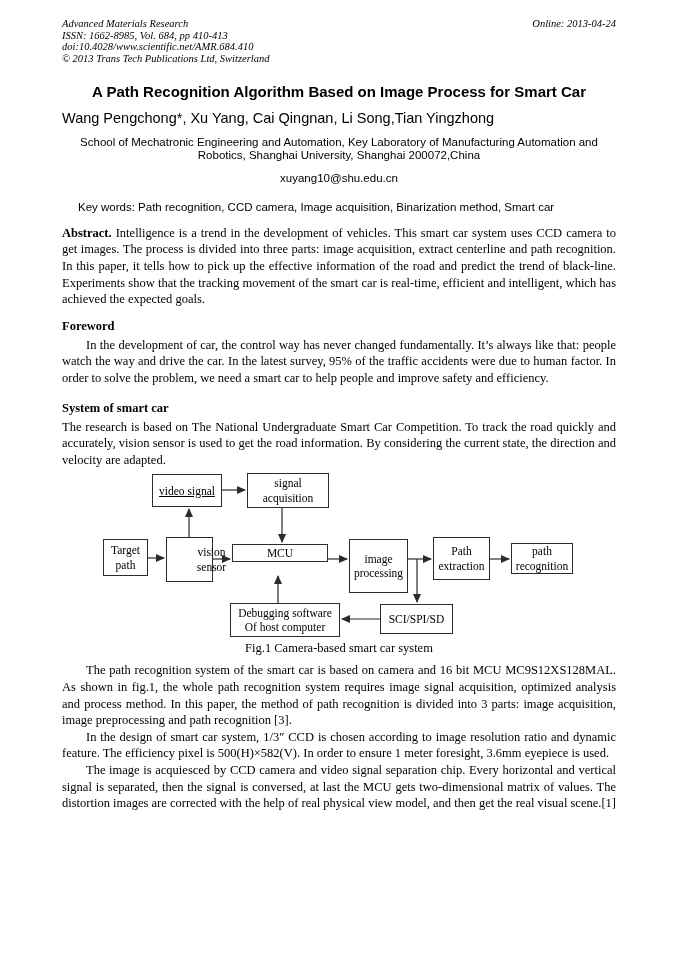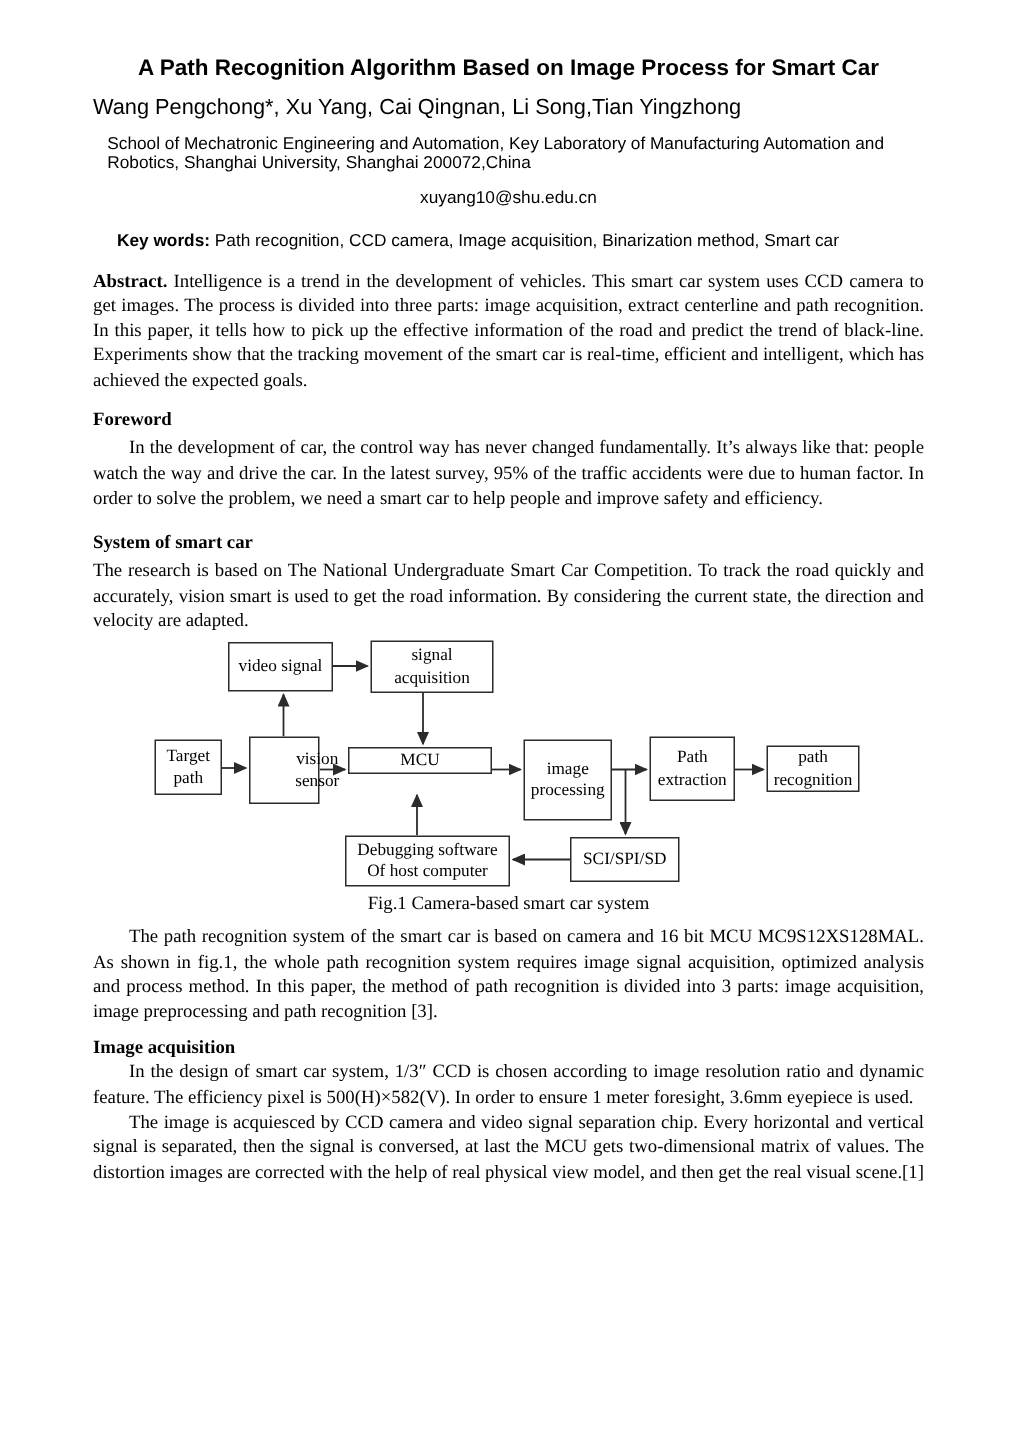--- a/index.html
+++ b/index.html
@@ -34,40 +34,40 @@
     line-height: 17px;
   }
   .authors {
     margin-top: 10px;
     font-family: "Liberation Sans", sans-serif;
     font-size: 14.5px;
     line-height: 16.5px;
   }
   .affiliation {
     margin-top: 9px;
-    text-align: left;
+    text-align: center;
     font-family: "Liberation Sans", sans-serif;
     font-size: 11.5px;
     line-height: 13.5px;
     width: 535px;
     margin-left: auto;
     margin-right: auto;
   }
   .email {
     margin-top: 9px;
     text-align: center;
     font-family: "Liberation Sans", sans-serif;
     font-size: 11.5px;
   }
   .keywords {
     margin-top: 17px;
     font-family: "Liberation Sans", sans-serif;
     font-size: 11.5px;
   }
-  .keywords b { font-weight: bold; padding-left: 16px; }
+  .keywords b { font-weight: normal; padding-left: 16px; }
   
   .para {
     margin-top: 12px;
     font-size: 12.5px;
     line-height: 16.6px;
     text-align: justify;
   }
   .para.tight { margin-top: 3px; }
   .para.no-top { margin-top: 0; }
   .indent { text-indent: 24px; }
@@ -102,35 +102,44 @@
     margin-top: 3px;
     text-align: center;
     font-size: 12.5px;
   }
 </style>
 </head>
 <body>
 
 <div class="page">
 
+  <div class="header">
+    <div>
+      <div>Advanced Materials Research</div>
+      <div>ISSN: 1662-8985, Vol. 684, pp 410-413</div>
+      <div>doi:10.4028/www.scientific.net/AMR.684.410</div>
+      <div>© 2013 Trans Tech Publications Ltd, Switzerland</div>
+    </div>
+    <div>Online: 2013-04-24</div>
+  </div>
 
   <div class="title">A Path Recognition Algorithm Based on Image Process for Smart Car</div>
   <div class="authors">Wang Pengchong*, Xu Yang, Cai Qingnan, Li Song,Tian Yingzhong</div>
   <div class="affiliation">School of Mechatronic Engineering and Automation, Key Laboratory of Manufacturing Automation and Robotics, Shanghai University, Shanghai 200072,China</div>
   <div class="email">xuyang10@shu.edu.cn</div>
 
   <div class="keywords"><b>Key words:</b><span> Path recognition, CCD camera, Image acquisition, Binarization method, Smart car</span></div>
 
   <p class="para"><b>Abstract.</b><span> Intelligence is a trend in the development of vehicles. This smart car system uses CCD camera to get images. The process is divided into three parts: image acquisition, extract centerline and path recognition. In this paper, it tells how to pick up the effective information of the road and predict the trend of black-line. Experiments show that the tracking movement of the smart car is real-time, efficient and intelligent, which has achieved the expected goals.</span></p>
 
   <h3 class="sec-heading" style="margin-top:10px">Foreword</h3>
   <p class="para tight indent">In the development of car, the control way has never changed fundamentally. It’s always like that: people watch the way and drive the car. In the latest survey, 95% of the traffic accidents were due to human factor. In order to solve the problem, we need a smart car to help people and improve safety and efficiency.</p>
 
   <h3 class="sec-heading">System of smart car</h3>
-  <p class="para tight">The research is based on The National Undergraduate Smart Car Competition. To track the road quickly and accurately, vision smart is used to get the road information. By considering the current state, the direction and velocity are adapted.</p>
+  <p class="para tight">The research is based on The National Undergraduate Smart Car Competition. To track the road quickly and accurately, vision sensor is used to get the road information. By considering the current state, the direction and velocity are adapted.</p>
 
   <div class="diagram">
     <svg width="554" height="168" viewBox="0 0 554 168">
       <defs>
         <marker id="ah" markerWidth="9" markerHeight="8" refX="8" refY="4" orient="auto" markerUnits="userSpaceOnUse">
           <path d="M0,0 L9,4 L0,8 z" fill="#2b2b2b"></path>
         </marker>
       </defs>
       <g stroke="#2b2b2b" stroke-width="1.2" fill="none">
         <line x1="86" y1="88" x2="102" y2="88" marker-end="url(#ah)"></line>
@@ -139,21 +148,21 @@
         <line x1="160" y1="20" x2="183" y2="20" marker-end="url(#ah)"></line>
         <line x1="220" y1="38" x2="220" y2="72" marker-end="url(#ah)"></line>
         <line x1="266" y1="89" x2="285" y2="89" marker-end="url(#ah)"></line>
         <line x1="346" y1="89" x2="369" y2="89" marker-end="url(#ah)"></line>
         <line x1="355" y1="89" x2="355" y2="132" marker-end="url(#ah)"></line>
         <line x1="428" y1="89" x2="447" y2="89" marker-end="url(#ah)"></line>
         <line x1="318" y1="149" x2="280" y2="149" marker-end="url(#ah)"></line>
         <line x1="216" y1="133" x2="216" y2="106" marker-end="url(#ah)"></line>
       </g>
     </svg>
-    <div class="dbox" style="left:90px;  top:4px;   width:70px;  height:33px;">video signal</div>
+    <div class="dbox" style="left:90px;  top:4px;   width:70px;  height:33px;text-decoration:underline;">video signal</div>
     <div class="dbox" style="left:185px; top:3px;   width:82px;  height:35px;">signal
 acquisition</div>
     <div class="dbox" style="left:41px;  top:69px;  width:45px;  height:37px;">Target
 path</div>
     <div class="dbox" style="left:104px; top:67px;  width:47px;  height:45px;padding-left:44px;">vision
 sensor</div>
     <div class="dbox" style="left:170px; top:74px;  width:96px;  height:18px;">MCU</div>
     <div class="dbox" style="left:287px; top:69px;  width:59px;  height:54px;">image
 processing</div>
     <div class="dbox" style="left:371px; top:67px;  width:57px;  height:43px;">Path
@@ -161,17 +170,16 @@
     <div class="dbox" style="left:449px; top:73px;  width:62px;  height:31px;">path
 recognition</div>
     <div class="dbox" style="left:168px; top:133px; width:110px; height:34px;">Debugging software
 Of host computer</div>
     <div class="dbox" style="left:318px; top:134px; width:73px;  height:30px;">SCI/SPI/SD</div>
   </div>
   <div class="fig-caption">Fig.1 Camera-based smart car system</div>
 
   <p class="para tight indent" style="margin-top:6px">The path recognition system of the smart car is based on camera and 16 bit MCU MC9S12XS128MAL. As shown in fig.1, the whole path recognition system requires image signal acquisition, optimized analysis and process method. In this paper, the method of path recognition is divided into 3 parts: image acquisition, image preprocessing and path recognition [3].</p>
 
-  <h3 class="sec-heading" style="margin-top:8px">Image acquisition</h3>
   <p class="para no-top indent">In the design of smart car system, 1/3″ CCD is chosen according to image resolution ratio and dynamic feature. The efficiency pixel is 500(H)×582(V). In order to ensure 1 meter foresight, 3.6mm eyepiece is used.</p>
   <p class="para no-top indent">The image is acquiesced by CCD camera and video signal separation chip. Every horizontal and vertical signal is separated, then the signal is conversed, at last the MCU gets two-dimensional matrix of values. The distortion images are corrected with the help of real physical view model, and then get the real visual scene.[1]</p>
 
 </div>
 
 </body></html>

